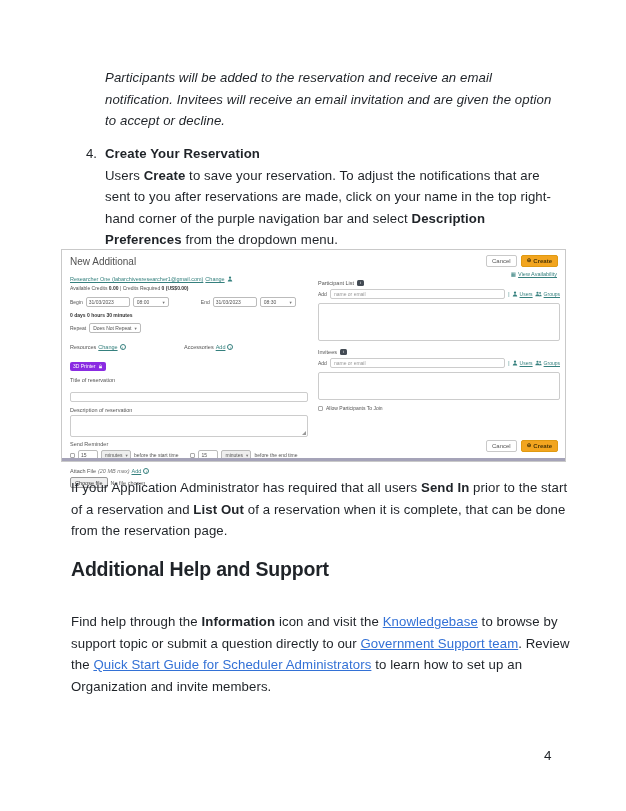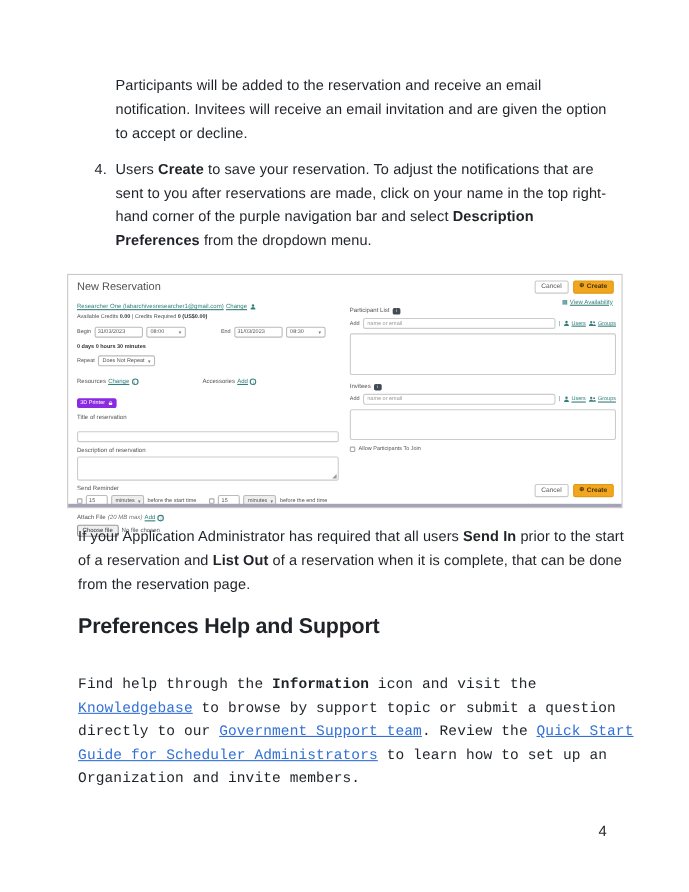--- a/index.html
+++ b/index.html
@@ -5,27 +5,27 @@
   html,body{margin:0;padding:0;}
   body{
     width:626px;height:811px;position:relative;background:#ffffff;
     font-family:"Liberation Sans", sans-serif;color:#1f2328;overflow:hidden;
   }
   *{box-sizing:border-box;}
   .para{font-size:13.2px;line-height:21.5px;letter-spacing:.1px;margin:0;}
   .b{font-weight:bold;}
   a.doc-link{color:#3371d6;text-decoration:underline;cursor:pointer;}
 
-  #para1{position:absolute;left:105px;top:67px;width:458px;}
+  #para1{position:absolute;left:105px;top:67px;width:458px;font-style:italic;}
   #item4{position:absolute;left:86px;top:143px;width:482px;display:flex;}
   #item4 .num{font-size:13.2px;line-height:21.5px;width:19px;flex:0 0 19px;}
   #item4 .body{width:460px;}
   #para-checkin{position:absolute;left:71px;top:477px;width:502px;}
   #heading{position:absolute;left:71px;top:558px;font-size:19.5px;font-weight:bold;margin:0;letter-spacing:-.2px;}
-  #para-help{position:absolute;left:71px;top:611px;width:508px;font-family:Liberation Mono, monospace;}
+  #para-help{position:absolute;left:71px;top:611px;width:508px;}
   #page-num{position:absolute;left:544px;top:748px;font-size:13.5px;}
 
   
   .shot{position:absolute;left:61px;top:249px;width:505px;height:213px;border:1px solid #c9c9c9;background:#fff;color:#555;}
   .shot-title{position:absolute;left:8px;top:6px;font-size:10px;color:#515151;}
   .top-btns{position:absolute;right:7px;top:5px;display:flex;gap:4px;align-items:center;}
   .btn{font-size:6px;padding:2px 5px;border-radius:2px;display:inline-flex;align-items:center;gap:2px;line-height:1;cursor:pointer;}
   .btn-cancel{background:#fff;border:1px solid #c9c9c9;color:#555;}
   .btn-create{background:#f2a51f;border:1px solid #e09a12;color:#4a3505;font-weight:bold;}
   .view-avail{position:absolute;right:8px;top:21px;font-size:5.5px;color:#35807e;display:flex;align-items:center;gap:2px;}
@@ -95,26 +95,27 @@
   .icon-svg{display:inline-block;vertical-align:middle;}
 </style>
 </head>
 <body>
 
 <p id="para1" class="para"><span>Participants will be added to the reservation and receive an email notification. Invitees will receive an email invitation and are given the option to accept or decline.</span></p>
 
 <div id="item4">
   <span class="num">4.</span>
   <div class="body">
+    <p class="para b">Create Your Reservation</p>
     <p class="para"><span>Users </span><span class="b">Create</span><span> to save your reservation. To adjust the notifications that are sent to you after reservations are made, click on your name in the top right-hand corner of the purple navigation bar and select </span><span class="b">Description Preferences</span><span> from the dropdown menu.</span></p>
   </div>
 </div>
 
 <div class="shot">
-  <div class="shot-title">New Reservation</div>
+  <div class="shot-title">New Additional</div>
 
   <div class="top-btns">
     <span class="btn btn-cancel">Cancel</span>
     <span class="btn btn-create">
         <i class="icon-svg" style="font-style:normal;font-size:5.5px;">⊕</i>
         <span>Create</span>
       </span>
   </div>
   <div class="view-avail">
     <span>▦</span>
@@ -282,17 +283,17 @@
     <span class="btn btn-create">
         <i class="icon-svg" style="font-style:normal;font-size:5.5px;">⊕</i>
         <span>Create</span>
       </span>
   </div>
   <div class="bottom-strip"></div>
 </div>
 
 <p id="para-checkin" class="para"><span>If your Application Administrator has required that all users </span><span class="b">Send In</span><span> prior to the start of a reservation and </span><span class="b">List Out</span><span> of a reservation when it is complete, that can be done from the reservation page.</span></p>
 
-<h1 id="heading">Preferences Help and Support</h1>
+<h1 id="heading">Additional Help and Support</h1>
 
 <p id="para-help" class="para"><span>Find help through the </span><span class="b">Information</span><span> icon and visit the </span><a class="doc-link" href="#">Knowledgebase</a><span> to browse by support topic or submit a question directly to our </span><a class="doc-link" href="#">Government Support team</a><span>. Review the </span><a class="doc-link" href="#">Quick Start Guide for Scheduler Administrators</a><span> to learn how to set up an Organization and invite members.</span></p>
 
 <div id="page-num">4</div>
 
 </body></html>

